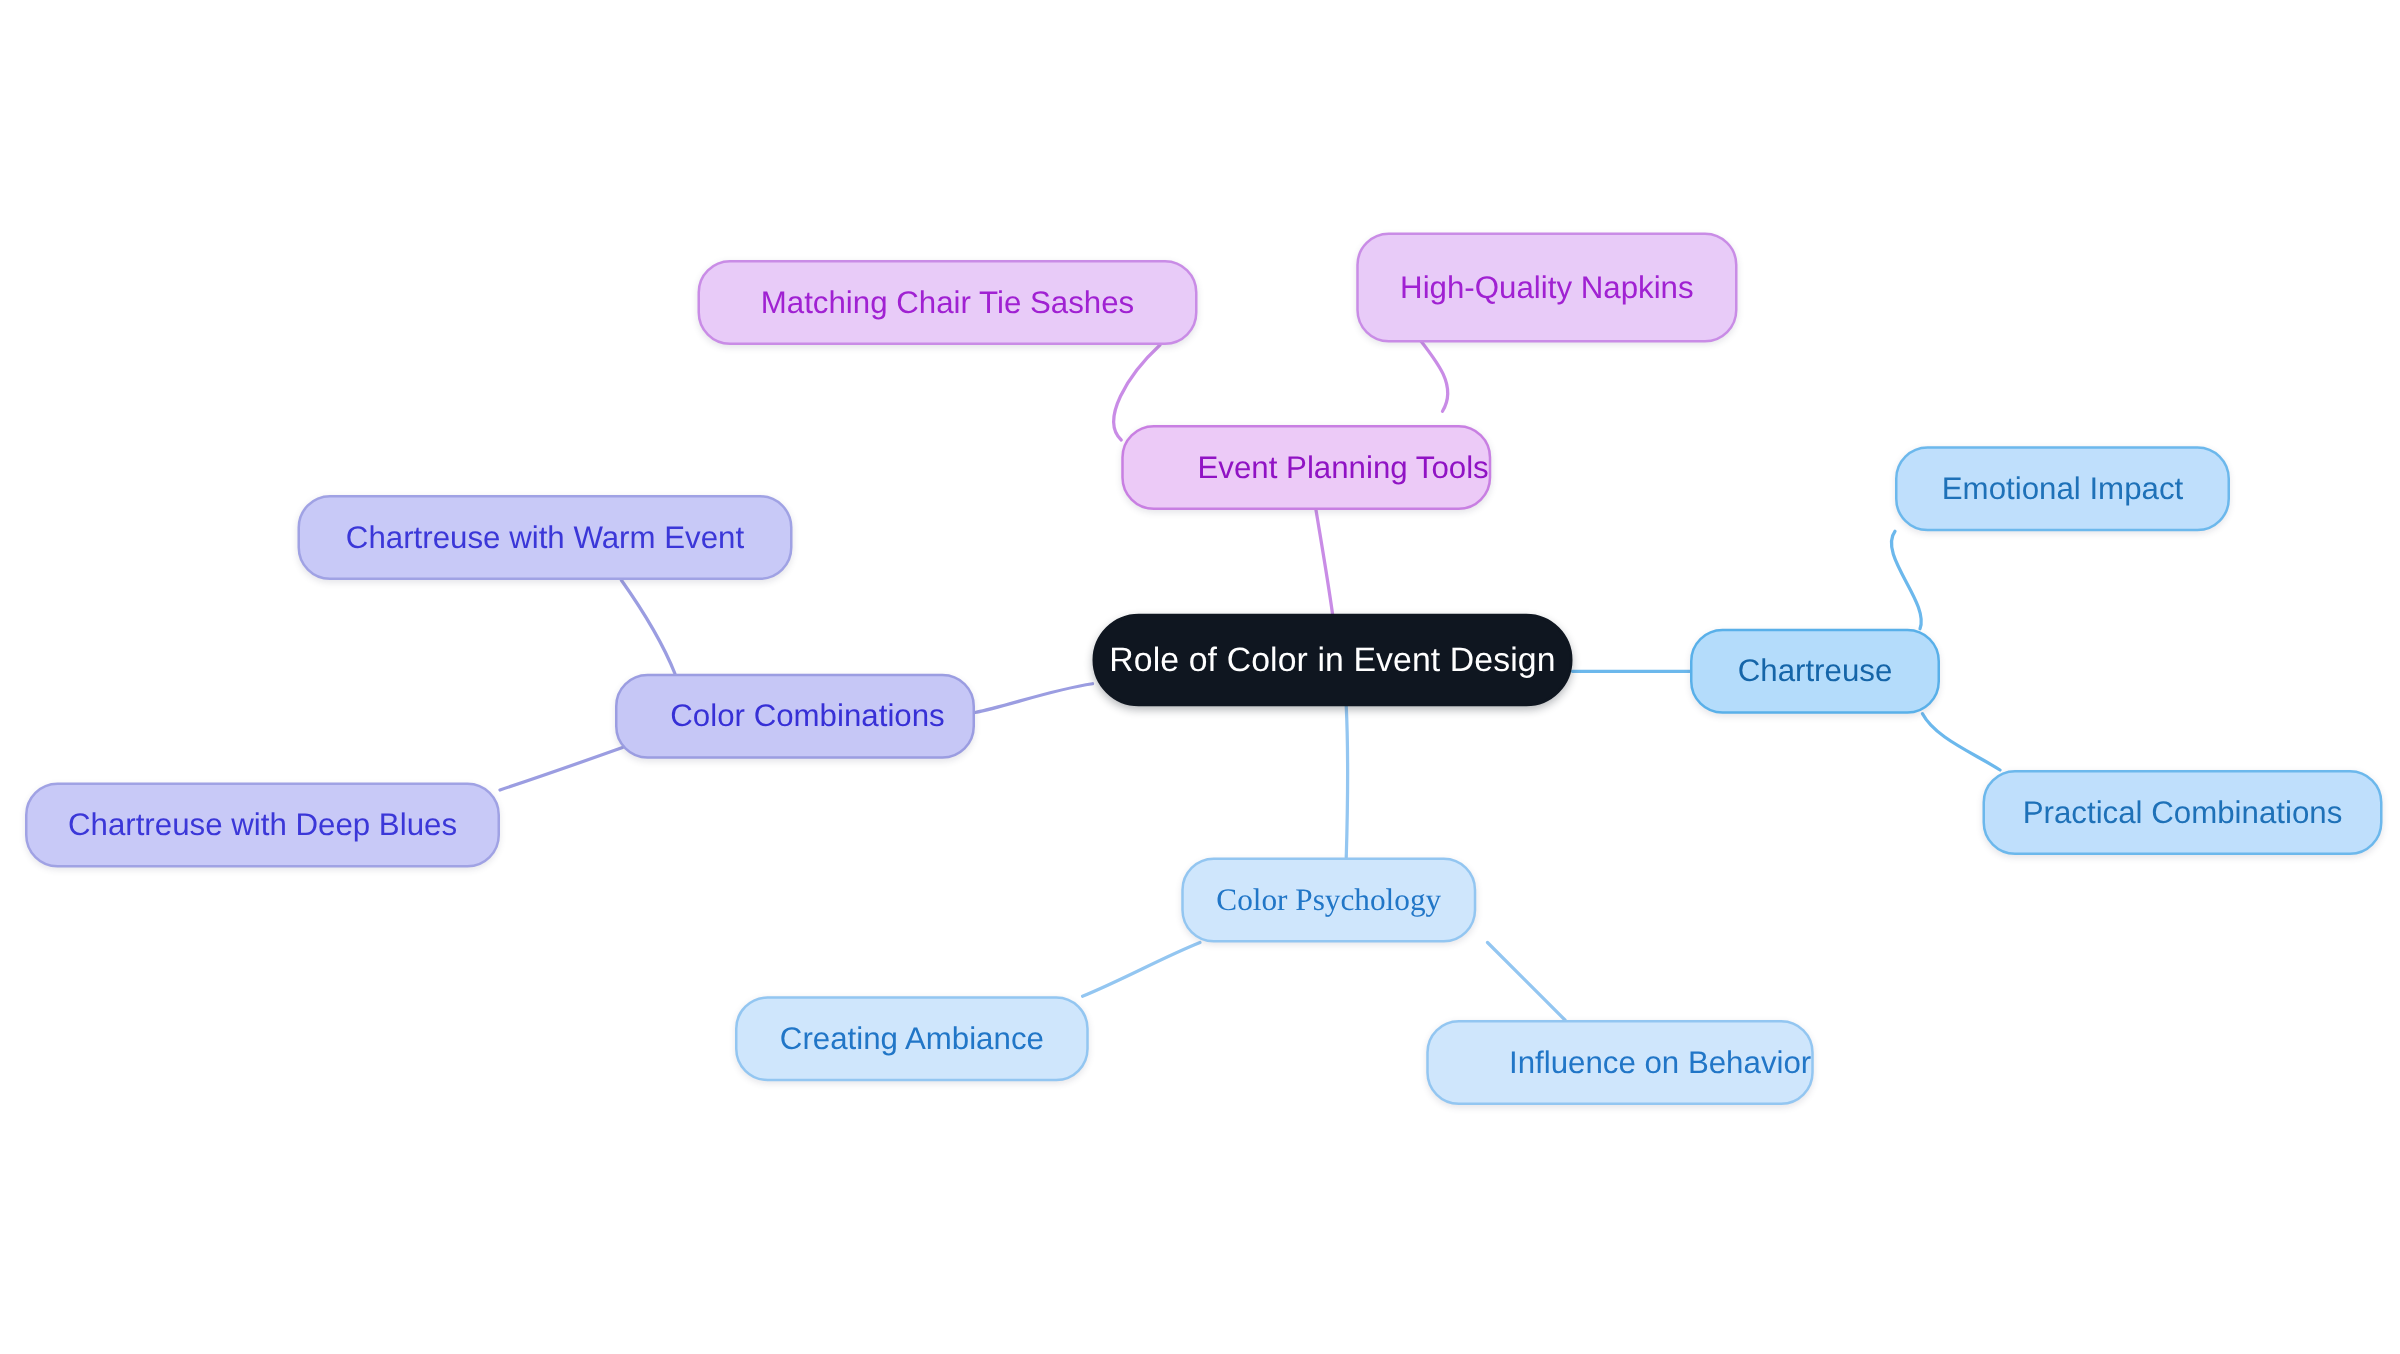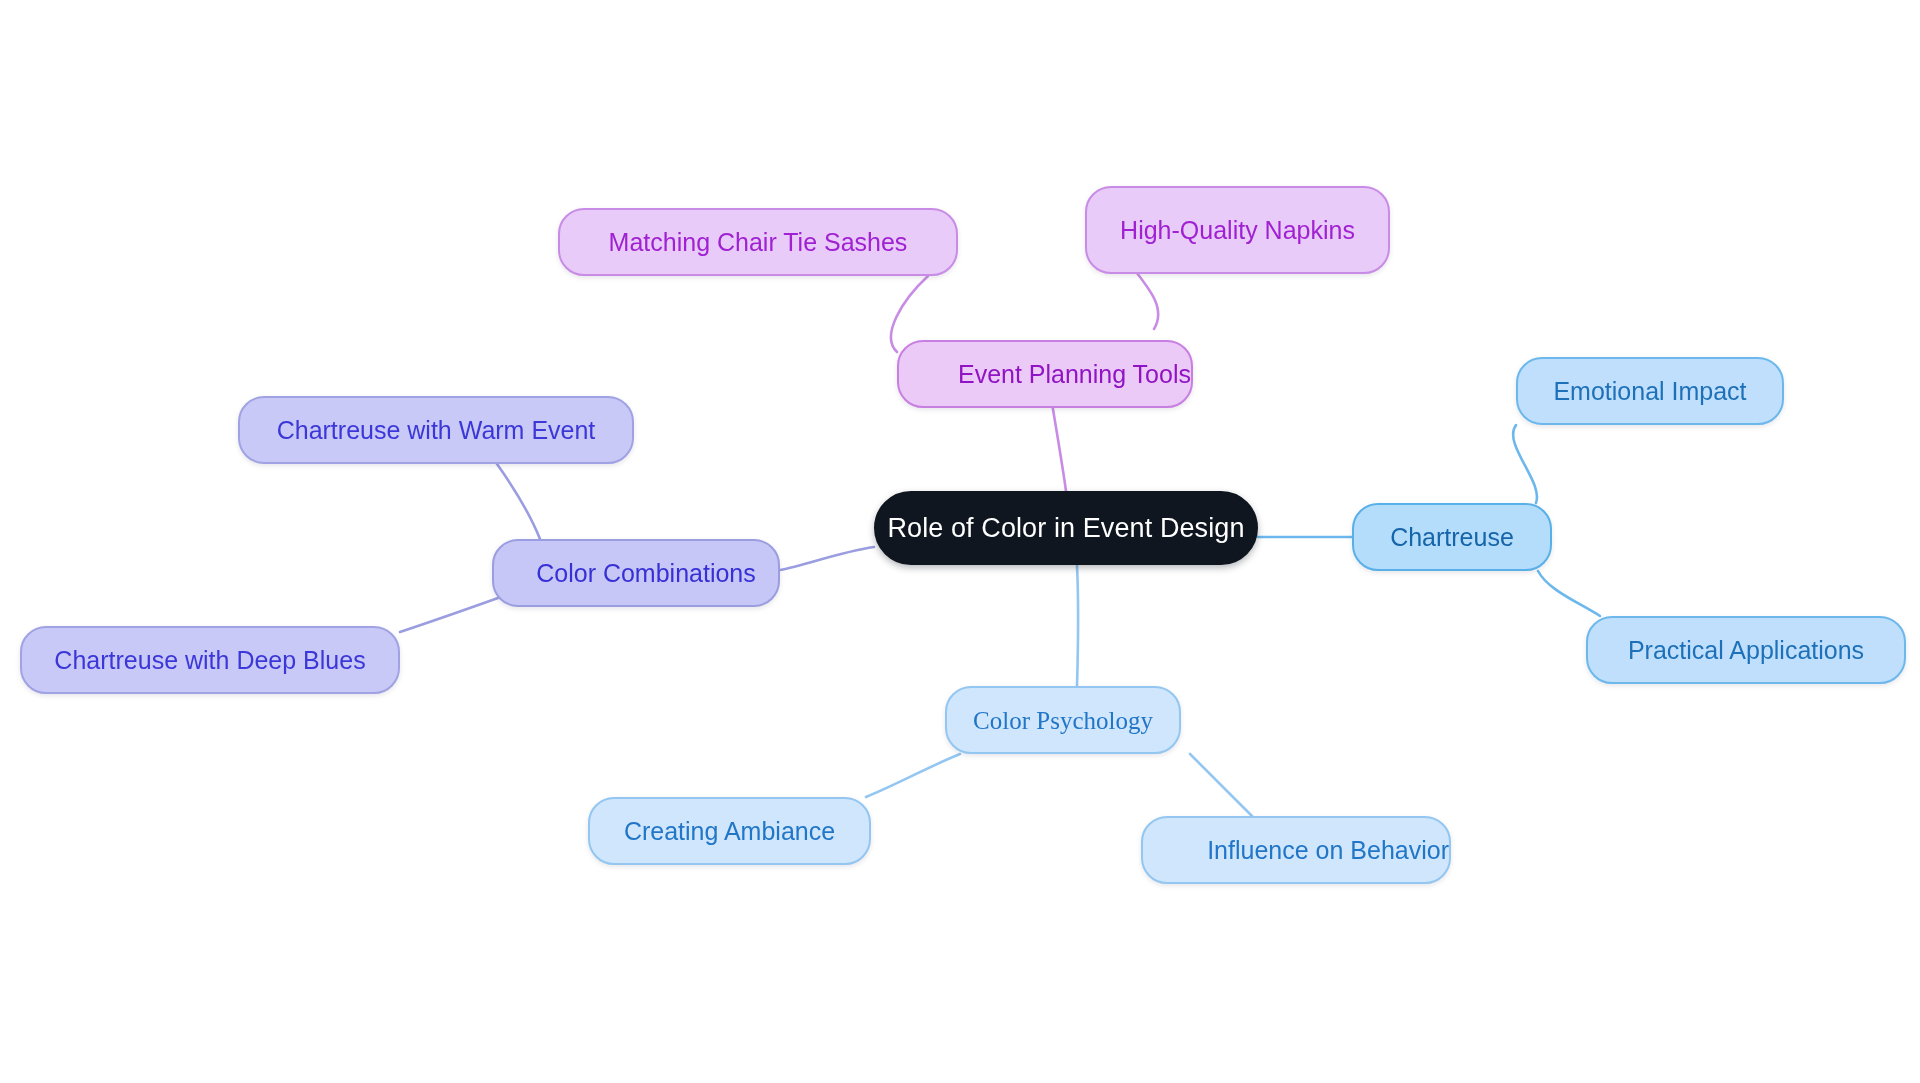--- a/index.html
+++ b/index.html
@@ -116,21 +116,21 @@
     <span class="node-label">High-Quality Napkins</span>
   </div>
 
   <div class="node branch theme-blue" style="left: 1352px; top: 503px; width: 200px; height: 68px;">
     <span class="node-label">Chartreuse</span>
   </div>
   <div class="node leaf theme-blue-soft" style="left: 1516px; top: 357px; width: 268px; height: 68px;">
     <span class="node-label">Emotional Impact</span>
   </div>
   <div class="node leaf theme-blue-soft" style="left: 1586px; top: 616px; width: 320px; height: 68px;">
-    <span class="node-label">Practical Applications</span>
+    <span class="node-label">Practical Combinations</span>
   </div>
 
   <div class="node branch theme-paleblue" style="left: 945px; top: 686px; width: 236px; height: 68px; font-family: Liberation Serif, serif;">
     <span class="node-label">Color Psychology</span>
   </div>
   <div class="node leaf theme-paleblue" style="left: 588px; top: 797px; width: 283px; height: 68px;">
     <span class="node-label">Creating Ambiance</span>
   </div>
   <div class="node leaf theme-paleblue" style="left: 1141px; top: 816px; width: 310px; height: 68px; justify-content: flex-end;">
     <span class="node-label">Influence on Behavior</span>

